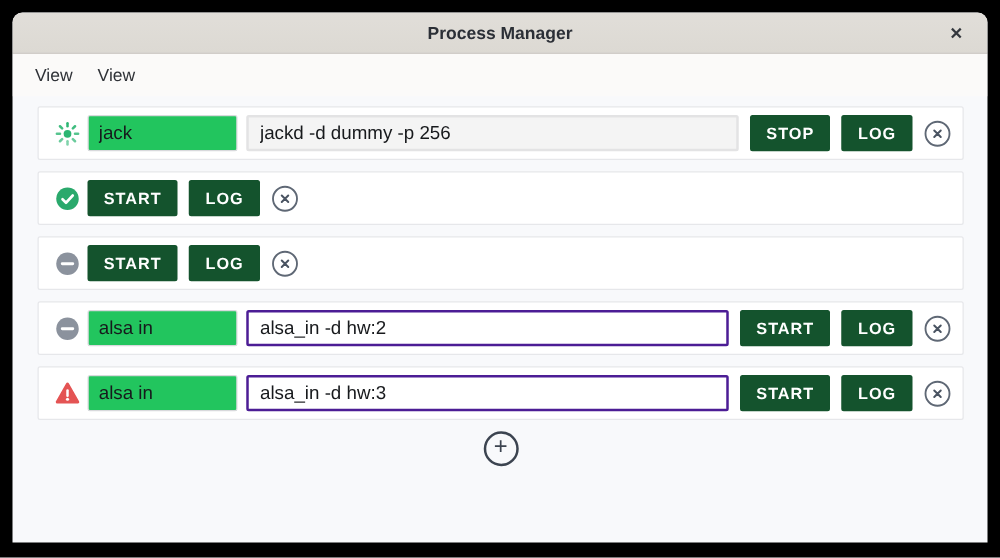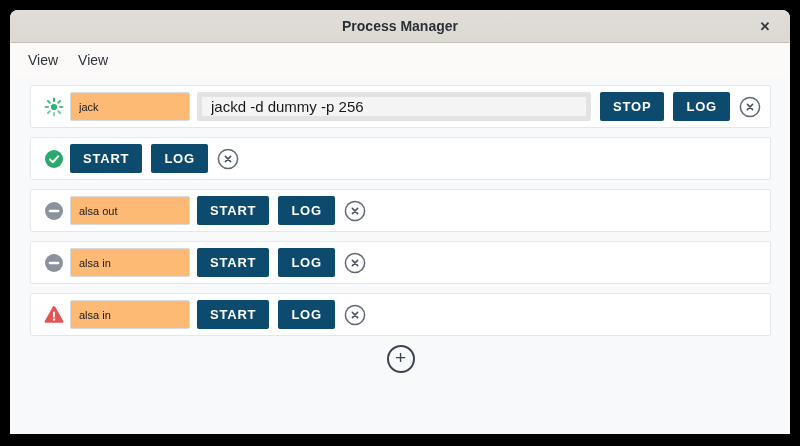--- a/index.html
+++ b/index.html
@@ -61,47 +61,47 @@
   .status-icon {
     width: 20px; height: 20px;
     margin: 0 6px 0 6px;
     flex: 0 0 auto;
     display: flex; align-items: center; justify-content: center;
   }
   .name-input {
     width: 120px; height: 29px;
     border: 1px solid #d8d9dc;
     border-radius: 2px;
-    background: #fdba74;
-    font-family: "Liberation Sans", sans-serif;
-    font-size: 11px; color: #17191c;
+    background: #22c55e;
+    font-family: "Liberation Sans", sans-serif;
+    font-size: 15px; color: #17191c;
     padding: 0 8px;
     margin-right: 7px;
     flex: 0 0 auto;
     outline: none;
   }
   .command-input {
     flex: 1 1 auto;
     height: 29px;
-    border: 5px solid #4c1d95;
+    border: 2px solid #4c1d95;
     border-radius: 2px;
     background: #fff;
     font-family: "Liberation Sans", sans-serif;
     font-size: 15px; color: #17191c;
     padding: 0 9px;
     margin-right: 9px;
     min-width: 0;
     outline: none;
   }
   .command-input.readonly {
     background: #f4f4f4;
     border-color: #e3e3e4;
   }
   .row-btn {
-    background: #0c4a6e;
+    background: #14532d;
     color: #ffffff;
     border: none;
     border-radius: 2px;
     font-family: "Liberation Sans", sans-serif;
     font-size: 13px; font-weight: bold;
     letter-spacing: 0.8px;
     padding: 7px 13px;
     margin-right: 9px;
     cursor: pointer;
     flex: 0 0 auto;
@@ -203,21 +203,20 @@
 
   <div class="process-row">
 
     <span class="status-icon">
       <svg width="20" height="20" viewBox="0 0 20 20">
         <circle cx="10" cy="10" r="9" fill="#8b929d"></circle>
         <line x1="5.8" y1="10" x2="14.2" y2="10" stroke="#ffffff" stroke-width="2.3" stroke-linecap="round"></line>
       </svg>
     </span>
 
-    <input class="name-input" type="text" value="alsa out" style="">
 
     <button class="row-btn">START</button>
     <button class="row-btn">LOG</button>
 
     <button class="remove-btn">
       <svg width="22" height="22" viewBox="0 0 22 22">
         <circle cx="11" cy="11" r="9.6" fill="none" stroke="#5f6875" stroke-width="1.5"></circle>
         <path d="M8.4 8.4 L13.6 13.6 M13.6 8.4 L8.4 13.6" stroke="#4a5462" stroke-width="1.6" stroke-linecap="round"></path>
       </svg>
     </button>
@@ -227,20 +226,21 @@
   <div class="process-row">
 
     <span class="status-icon">
       <svg width="20" height="20" viewBox="0 0 20 20">
         <circle cx="10" cy="10" r="9" fill="#8b929d"></circle>
         <line x1="5.8" y1="10" x2="14.2" y2="10" stroke="#ffffff" stroke-width="2.3" stroke-linecap="round"></line>
       </svg>
     </span>
 
     <input class="name-input" type="text" value="alsa in" style="">
+    <input class="command-input" type="text" value="alsa_in -d hw:2" style="">
 
     <button class="row-btn">START</button>
     <button class="row-btn">LOG</button>
 
     <button class="remove-btn">
       <svg width="22" height="22" viewBox="0 0 22 22">
         <circle cx="11" cy="11" r="9.6" fill="none" stroke="#5f6875" stroke-width="1.5"></circle>
         <path d="M8.4 8.4 L13.6 13.6 M13.6 8.4 L8.4 13.6" stroke="#4a5462" stroke-width="1.6" stroke-linecap="round"></path>
       </svg>
     </button>
@@ -251,20 +251,21 @@
 
     <span class="status-icon">
       <svg width="20" height="20" viewBox="0 0 20 20">
         <path d="M10 2.2 L18.2 16.6 L1.8 16.6 Z" fill="#e45454" stroke="#e45454" stroke-width="2.4" stroke-linejoin="round"></path>
         <line x1="10" y1="7.4" x2="10" y2="11.6" stroke="#ffffff" stroke-width="2" stroke-linecap="round"></line>
         <circle cx="10" cy="14.4" r="1.25" fill="#ffffff"></circle>
       </svg>
     </span>
 
     <input class="name-input" type="text" value="alsa in" style="">
+    <input class="command-input" type="text" value="alsa_in -d hw:3" style="">
 
     <button class="row-btn">START</button>
     <button class="row-btn">LOG</button>
 
     <button class="remove-btn">
       <svg width="22" height="22" viewBox="0 0 22 22">
         <circle cx="11" cy="11" r="9.6" fill="none" stroke="#5f6875" stroke-width="1.5"></circle>
         <path d="M8.4 8.4 L13.6 13.6 M13.6 8.4 L8.4 13.6" stroke="#4a5462" stroke-width="1.6" stroke-linecap="round"></path>
       </svg>
     </button>

